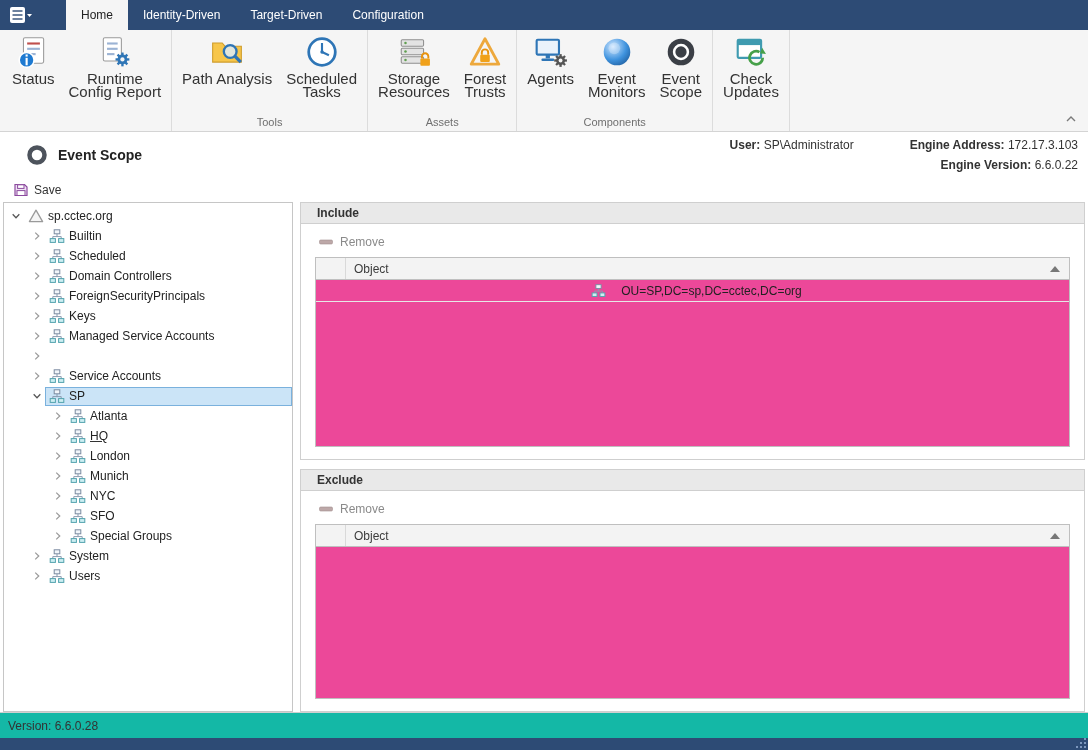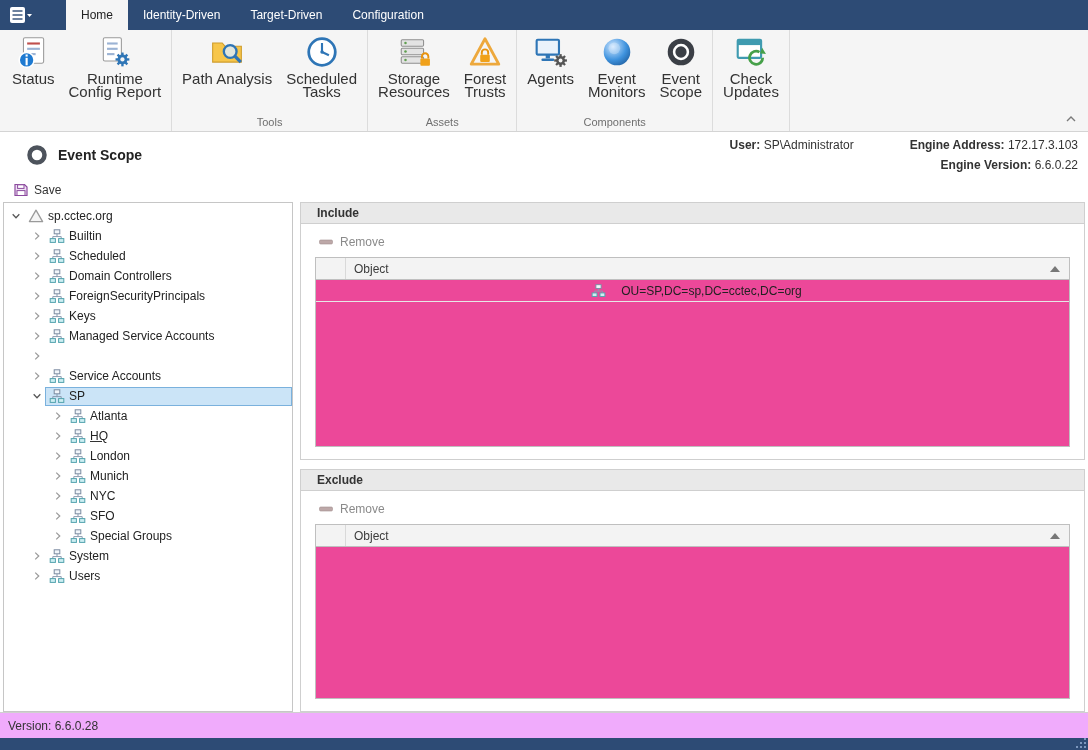--- a/index.html
+++ b/index.html
@@ -70,21 +70,21 @@
   .obj-header .col-icon { width:30px; height:100%; border-right:1px solid #d9d9d9; flex:none; }
   .obj-header .col-name { padding-left:8px; color:#3c3c3c; }
   .sort-icon { position:absolute; right:9px; top:8px; width:10px; height:6px; cursor:pointer; }
   .obj-body { flex:1; }
   .obj-row { height:22px; display:flex; align-items:center; border-bottom:1px solid #e7e7e7; cursor:default;justify-content:center; }
   .obj-row .cell-icon { width:30px; flex:none; display:flex; align-items:center; justify-content:center; }
   .obj-row .cell-icon svg { width:15px; height:15px; }
   .obj-row .cell-text { padding-left:8px; color:#222; }
 
   
-  .statusbar { height:26px; background:#f0abfc; border-top:1px solid #d0d0d0; display:flex; align-items:center; padding-left:8px; color:#333; }
+  .statusbar { height:26px; background:#14b8a6; border-top:1px solid #d0d0d0; display:flex; align-items:center; padding-left:8px; color:#333; }
   .bottom-strip { height:12px; background:#2d4b75; position:relative; }
   .resize-grip { position:absolute; right:1px; bottom:1px; width:12px; height:12px; cursor:nwse-resize; }
 </style>
 </head>
 <body>
 
 <div class="titlebar">
   <div class="app-menu">
     <span class="icon-slot">
         <svg viewBox="0 0 24 18" width="24" height="18">

